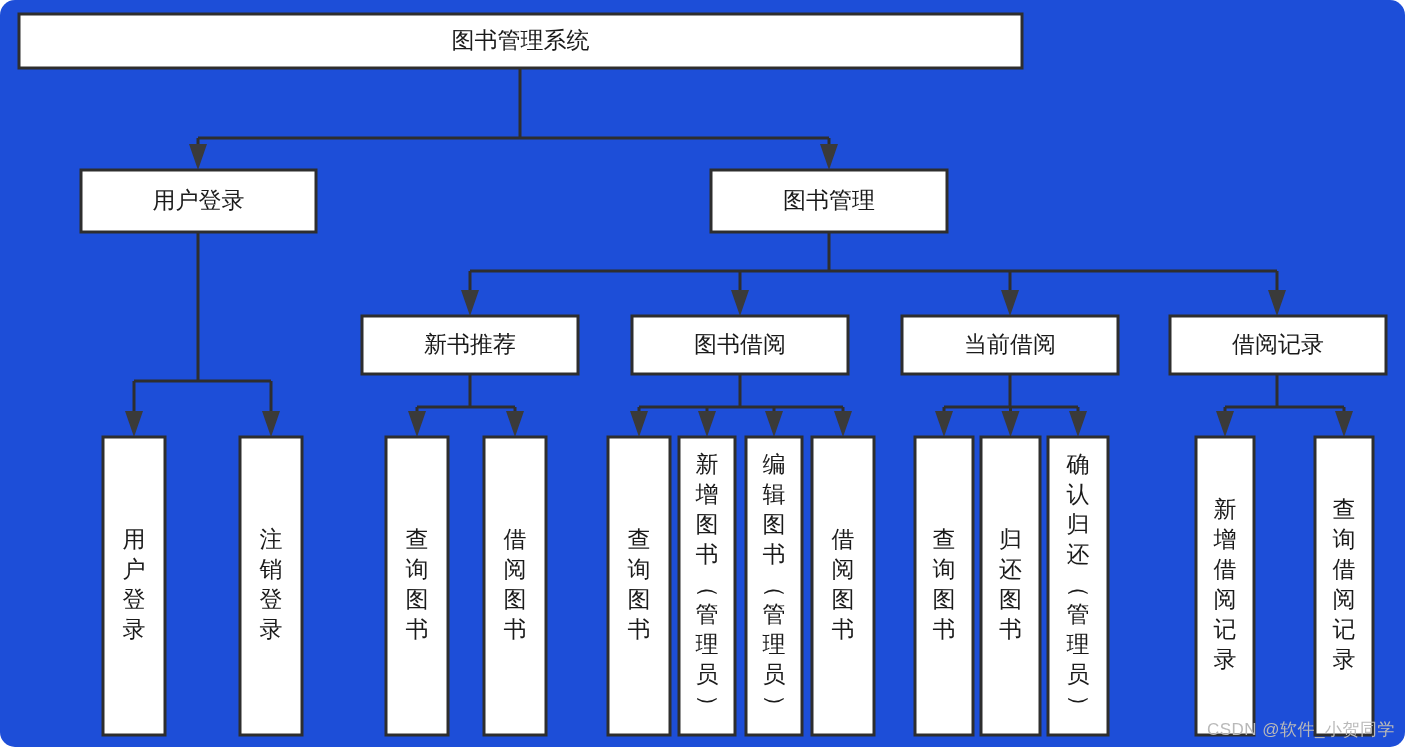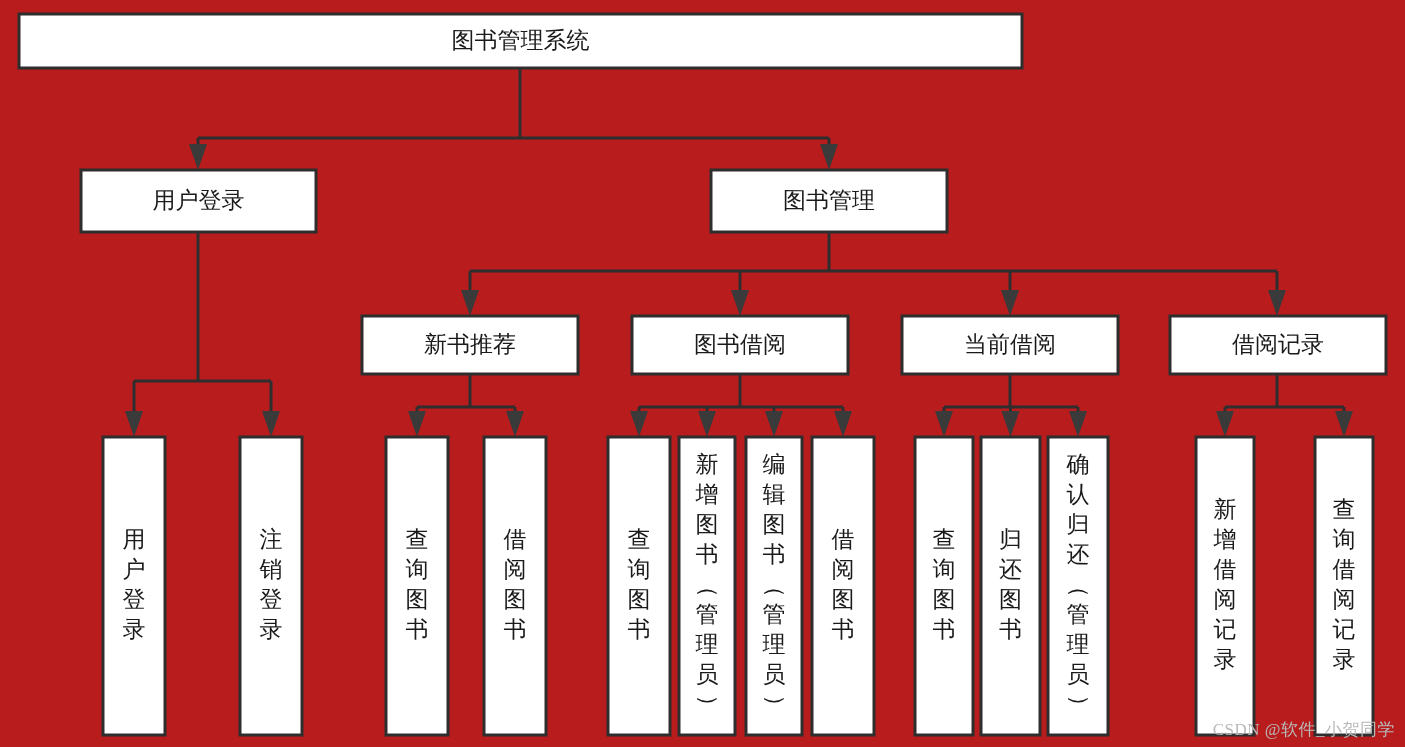--- a/index.html
+++ b/index.html
@@ -10,21 +10,22 @@
   body {
     width: 1405px;
     height: 747px;
     font-family: "Liberation Sans", "DejaVu Sans", sans-serif;
     overflow: hidden;
   }
   #diagram-root {
     position: relative;
     width: 1405px;
     height: 747px;
-    background: #b91c1c;
+    background: #1d4ed8;
+    border-radius: 15px;
   }
   svg.flow {
     position: absolute;
     left: 0;
     top: 0;
     width: 1405px;
     height: 747px;
     display: block;
   }
   .node-box {
@@ -60,21 +61,21 @@
     font-size: 23px;
     text-anchor: middle;
     dominant-baseline: middle;
   }
   .watermark {
     position: absolute;
     right: 10px;
     bottom: 6px;
     color: #b9b9b9;
     font-size: 17px;
-    font-family: Liberation Serif, serif;
+    font-family: Liberation Sans, sans-serif;
     letter-spacing: 0.5px;
     white-space: nowrap;
     user-select: none;
   }
 </style>
 </head>
 <body>
 
 <div id="diagram-root">
   <svg class="flow" viewBox="0 0 1405 747">

